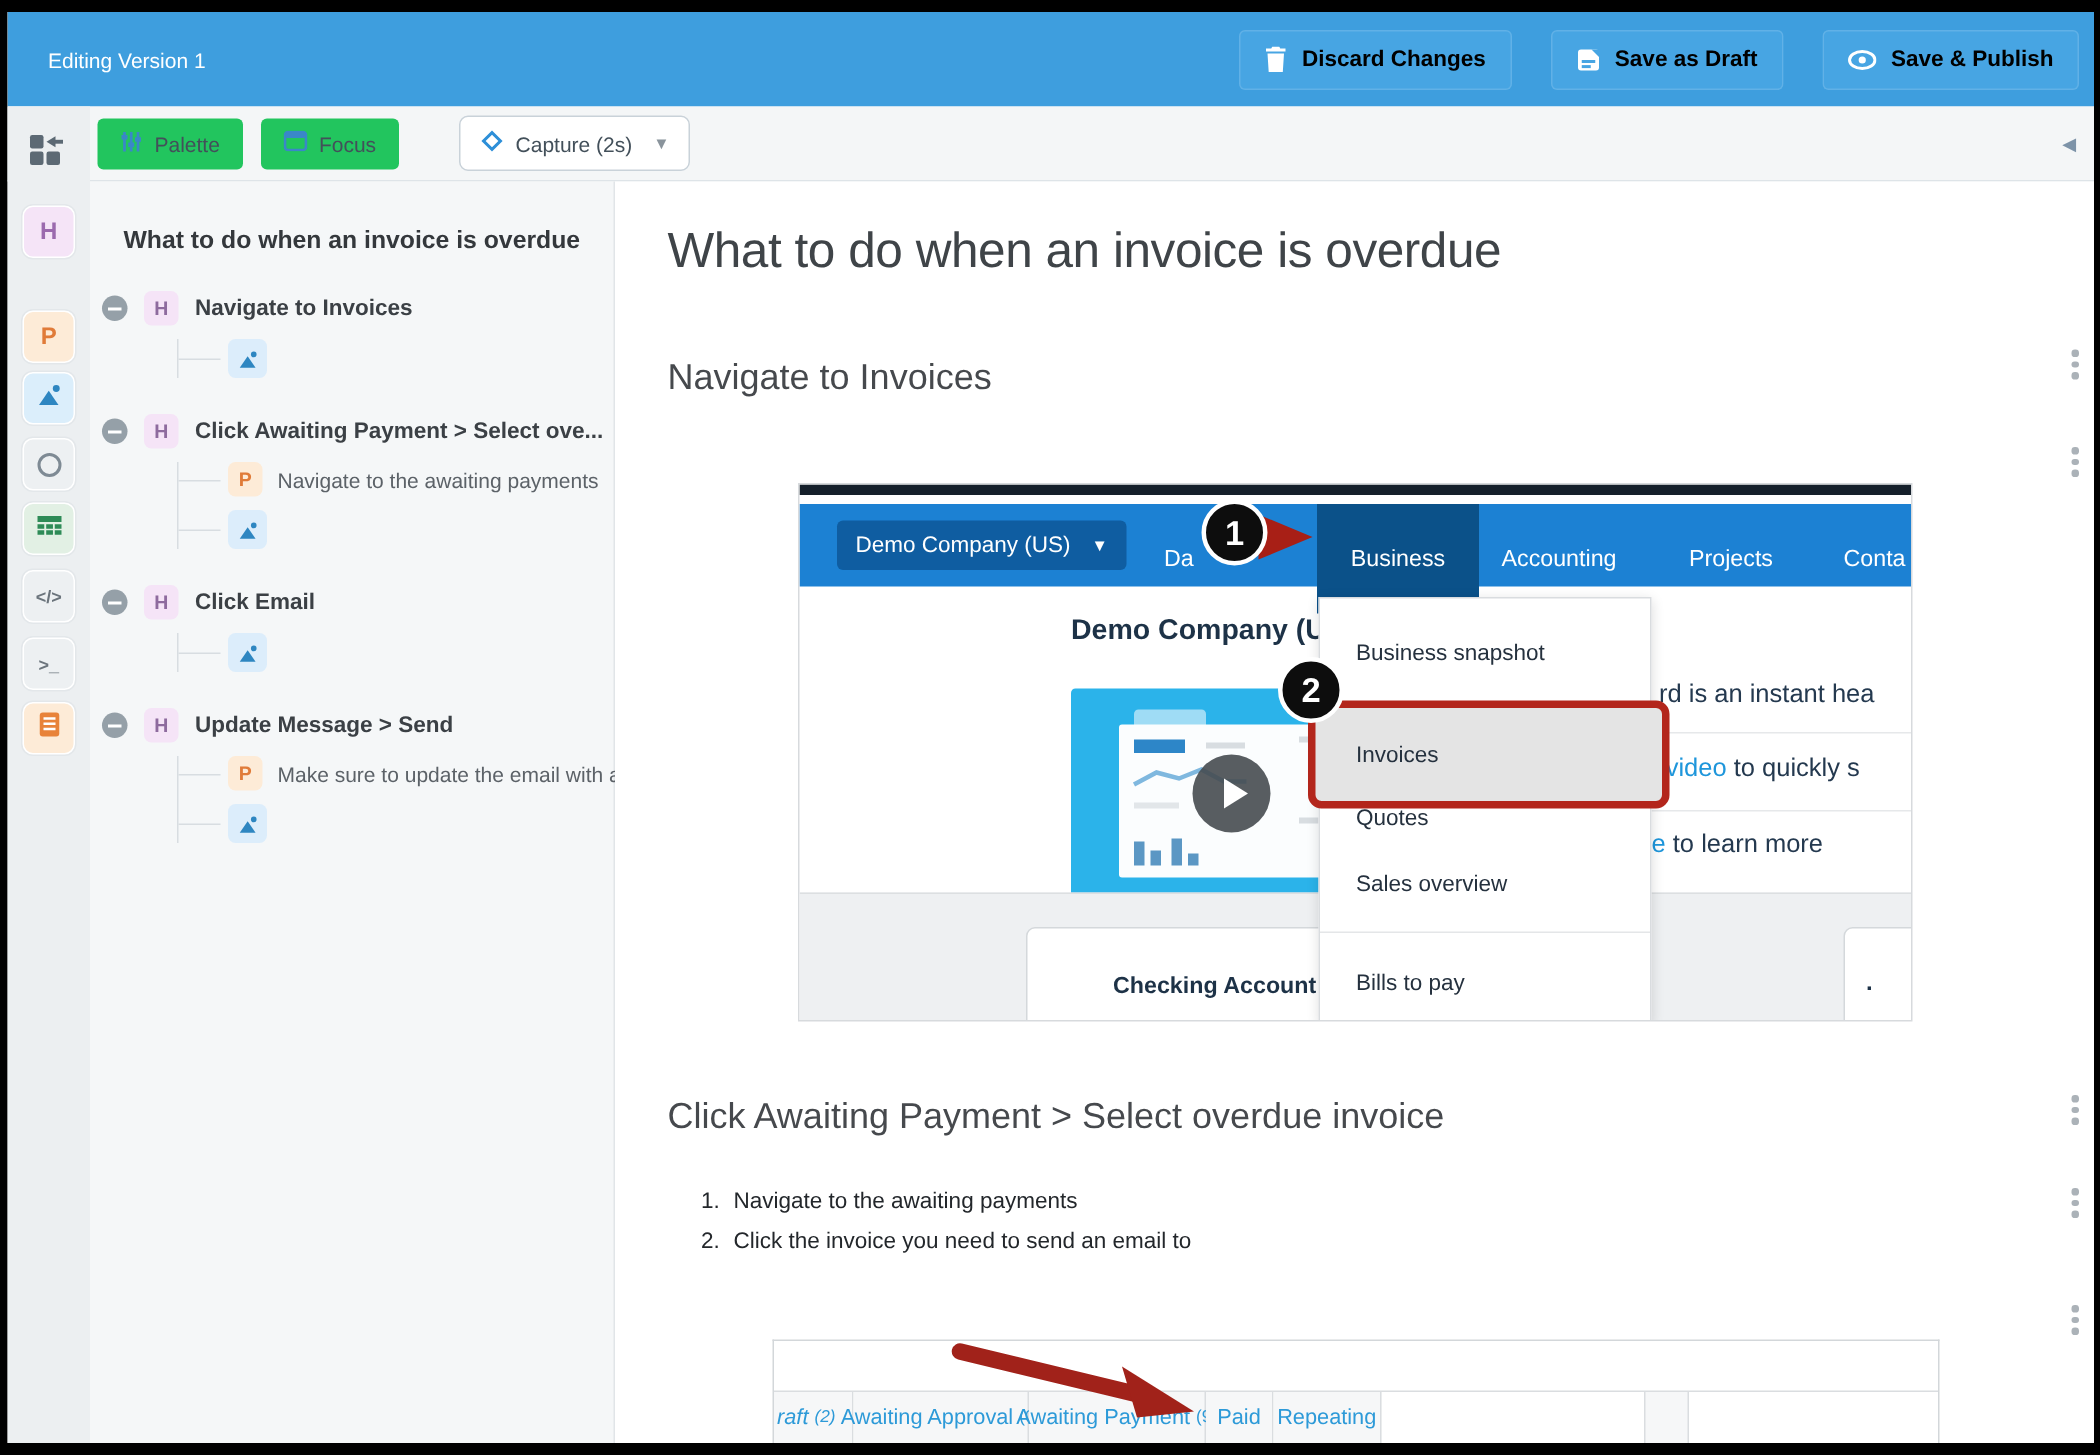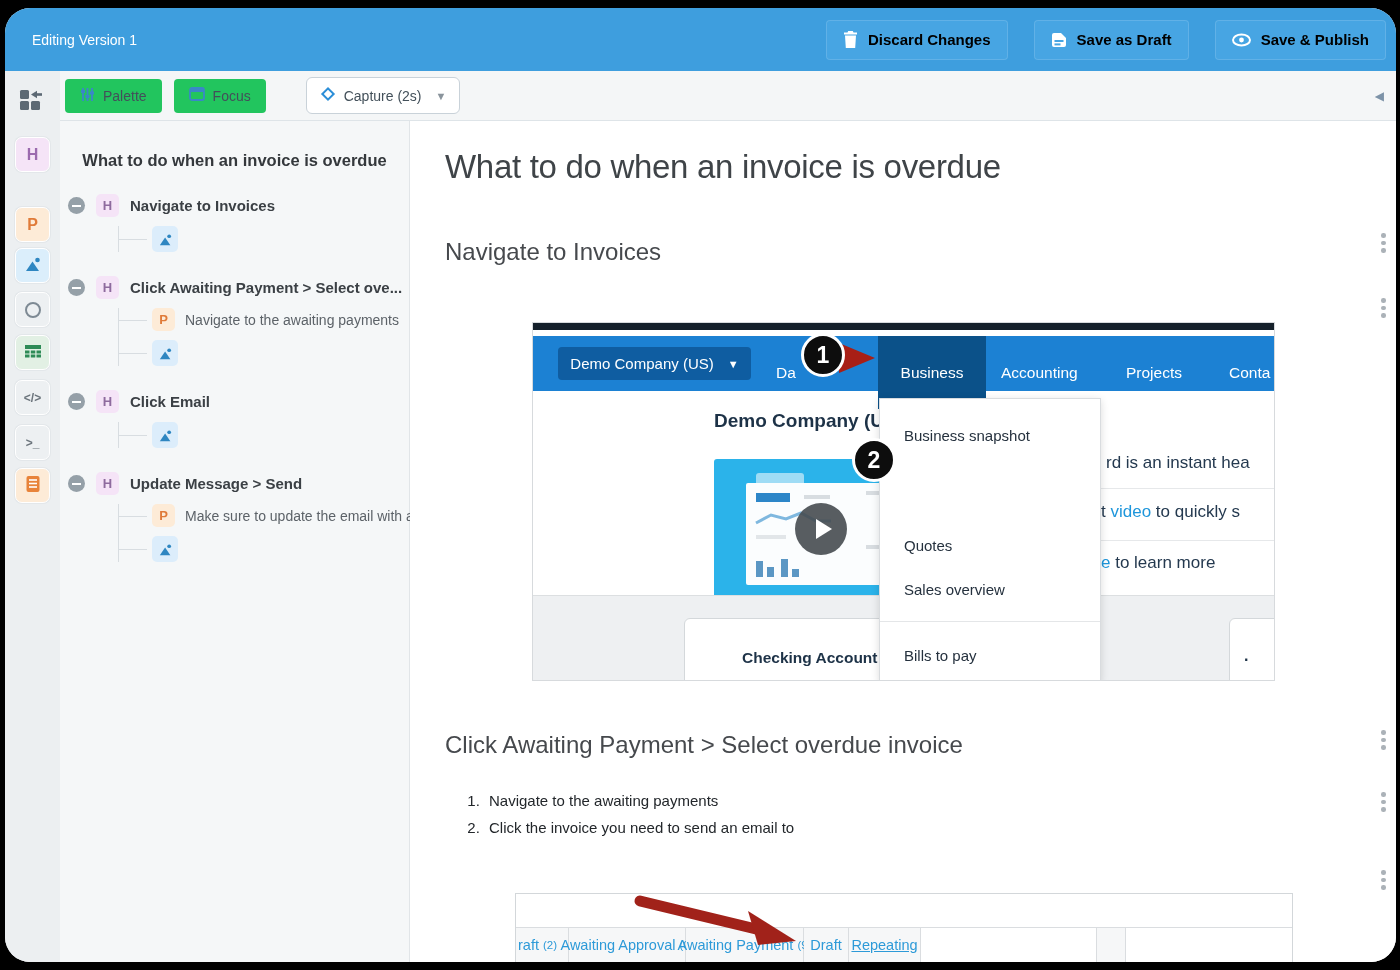--- a/index.html
+++ b/index.html
@@ -1,18 +1,18 @@
 <!DOCTYPE html>
 <html><head>
 <meta charset="utf-8">
 <style>
   * { box-sizing: border-box; margin: 0; padding: 0; }
   html,body { width:1400px; height:970px; }
   body { background:#000; font-family:"Liberation Sans", sans-serif; position:relative; overflow:hidden; }
-  .frame { position:absolute; left:5px; top:8px; right:4px; bottom:8px; background:#fff; overflow:hidden;border-radius:25px; }
+  .frame { position:absolute; left:5px; top:8px; right:4px; bottom:8px; background:#fff; overflow:hidden; }
 
   
   .topbar { position:absolute; left:0; top:0; right:0; height:63px; background:#3E9EDE; display:flex; align-items:center; padding:0 10px 0 27px; }
   .topbar-title { color:#fff; font-size:14px; margin-right:auto; }
   .top-btn { display:flex; align-items:center; gap:10px; height:40px; padding:0 17px; margin-left:26px; background:#47A5E3; border-radius:4px; color:#000000; font-size:15px; font-weight:700; cursor:pointer; box-shadow: inset 0 0 0 1px rgba(255,255,255,0.14); }
   .top-btn svg { display:block; }
 
   
   .toolbar { position:absolute; left:0; top:63px; right:0; height:50px; background:#F4F6F7; border-bottom:1px solid #DEE4E8; display:flex; align-items:center; padding-left:60px; }
   .tb-btn { display:flex; align-items:center; gap:8px; height:34px; padding:0 15px; margin-right:12px; background:#22c55e; border-radius:4px; color:#43505A; font-size:14px; cursor:pointer; }
@@ -98,25 +98,25 @@
   .s1-menudivider { position:absolute; left:0; right:0; top:222px; height:1px; background:#E4E6E8; }
   .s1-redbox { position:absolute; left:-8px; top:68px; width:241px; height:72px; border:5px solid #B3261C; border-radius:9px; background:#E4E4E4; display:flex; align-items:center; }
   .s1-redbox span { margin-left:27px; font-size:15px; color:#25313E; }
 
   
   .arrow2 { position:absolute; left:218px; top:768px; z-index:5; }
   .shot2 { position:absolute; left:105px; top:772px; width:778px; height:69px; background:#fff; border:1px solid #D3D7DA; border-bottom:none; overflow:hidden; cursor:pointer; }
   .tabrow { position:absolute; left:0; right:0; top:33px; bottom:0; border-top:1px solid #DADDE0; }
   .tab { position:absolute; top:0; bottom:0; background:#F6F7F8; border-right:1px solid #DADDE0; display:flex; align-items:center; justify-content:center; font-size:14.5px; color:#2D9AD8; white-space:nowrap; }
   .tab .cnt { font-size:11.5px; margin-left:4px; }
-  .tab1 { left:0; width:53px; justify-content:flex-start; padding-left:2px; }
+  .tab1 { left:0; width:53px; justify-content:flex-start; padding-left:2px;font-style:italic; }
   .tab2 { left:53px; width:117px; }
   .tab3 { left:170px; width:118px; }
   .tab4 { left:288px; width:45px; }
-  .tab5 { left:333px; width:72px;text-decoration:underline; }
+  .tab5 { left:333px; width:72px; }
   .tabstub { position:absolute; top:0; bottom:0; left:580px; width:30px; background:#F6F7F8; border-left:1px solid #DADDE0; border-right:1px solid #DADDE0; }
 </style>
 </head>
 <body>
 
 <div class="frame">
 
   <div class="topbar">
     <div class="topbar-title">Editing Version 1</div>
     <div class="top-btn">
@@ -395,20 +395,23 @@
       <div class="s1-strip"></div>
       <div class="s1-card s1-card1">
         <div class="s1-cardtitle">Checking Account</div>
       </div>
       <div class="s1-card s1-card2">
           <span>.</span>
         </div>
 
       <div class="s1-dropdown">
         <div class="s1-menuitem mi-snapshot">Business snapshot</div>
+        <div class="s1-redbox">
+          <span>Invoices</span>
+        </div>
         <div class="s1-menuitem mi-quotes">Quotes</div>
         <div class="s1-menuitem mi-sales">Sales overview</div>
         <div class="s1-menudivider"></div>
         <div class="s1-menuitem mi-bills">Bills to pay</div>
       </div>
 
       <div class="ann-circle ann1">1</div>
       <div class="ann1-arrow"></div>
       <div class="ann-circle ann2">2</div>
     </div>
@@ -451,21 +454,21 @@
           </div>
         <div class="tab tab2">
             <span>Awaiting Approval</span>
             <span class="cnt">(0)</span>
           </div>
         <div class="tab tab3">
             <span>Awaiting Payment</span>
             <span class="cnt">(9)</span>
           </div>
         <div class="tab tab4">
-            <span>Draft</span>
+            <span>Paid</span>
           </div>
         <div class="tab tab5">
             <span>Repeating</span>
           </div>
         <div class="tabstub"></div>
       </div>
     </div>
 
   </div>
 </div>

